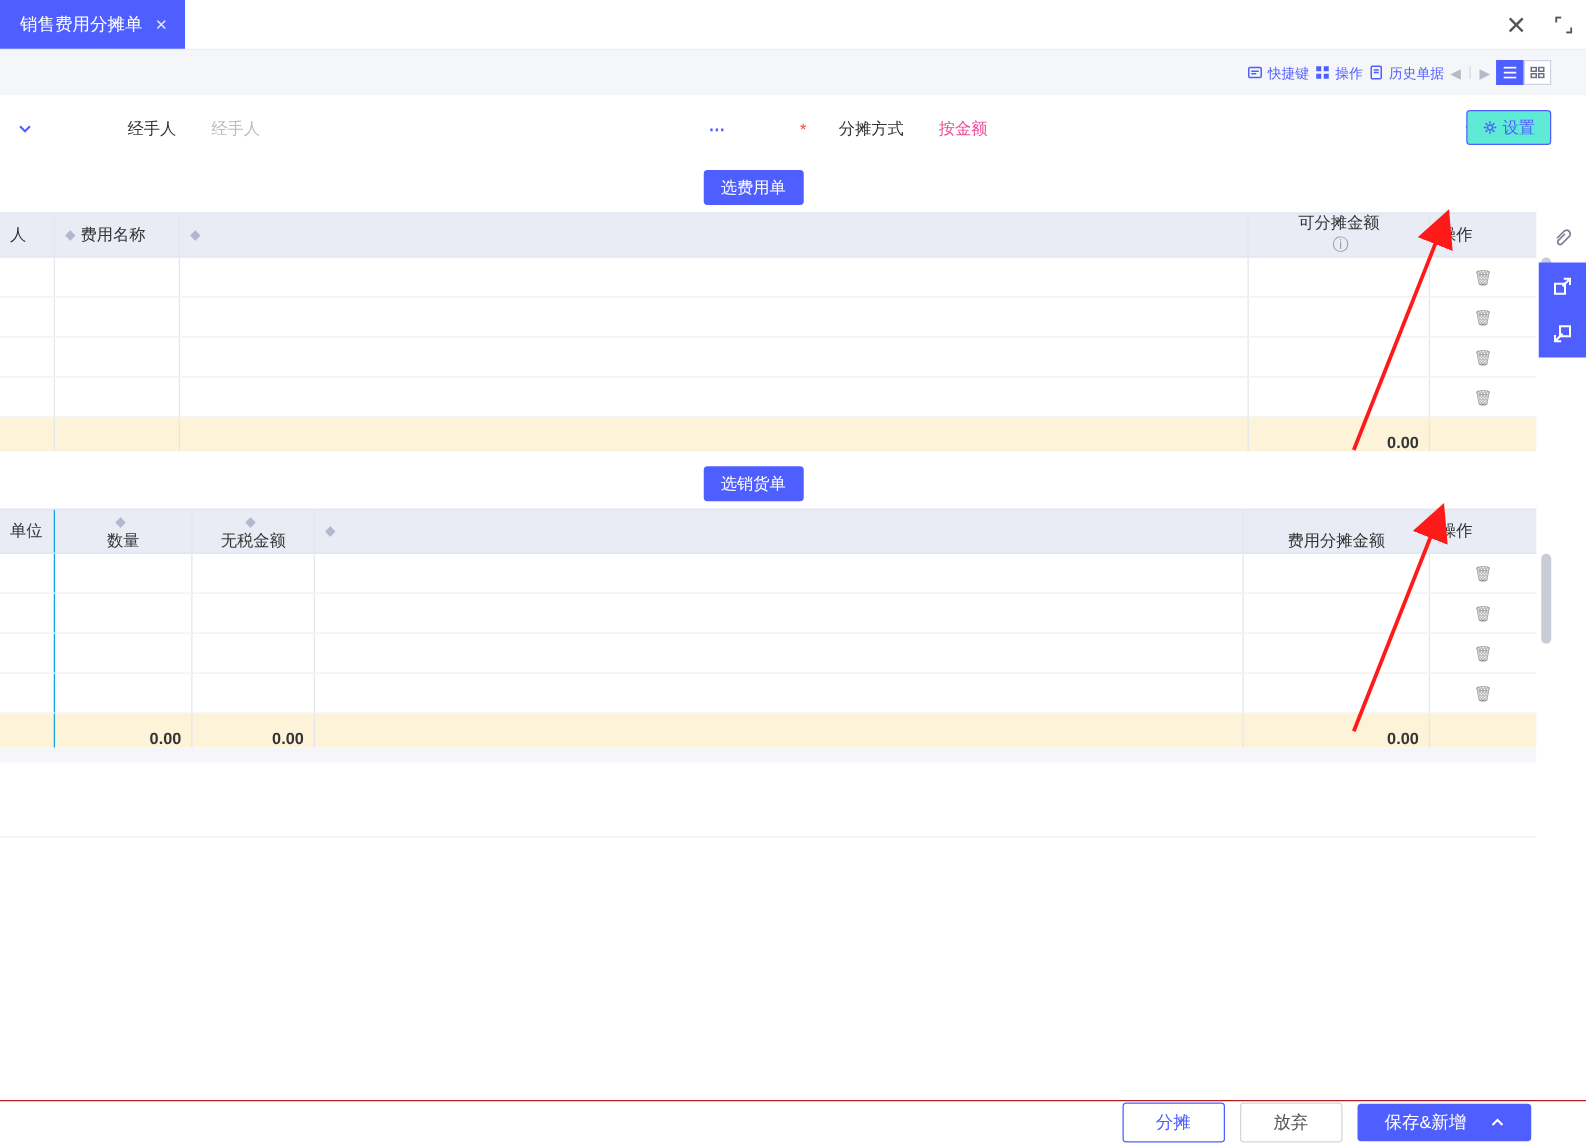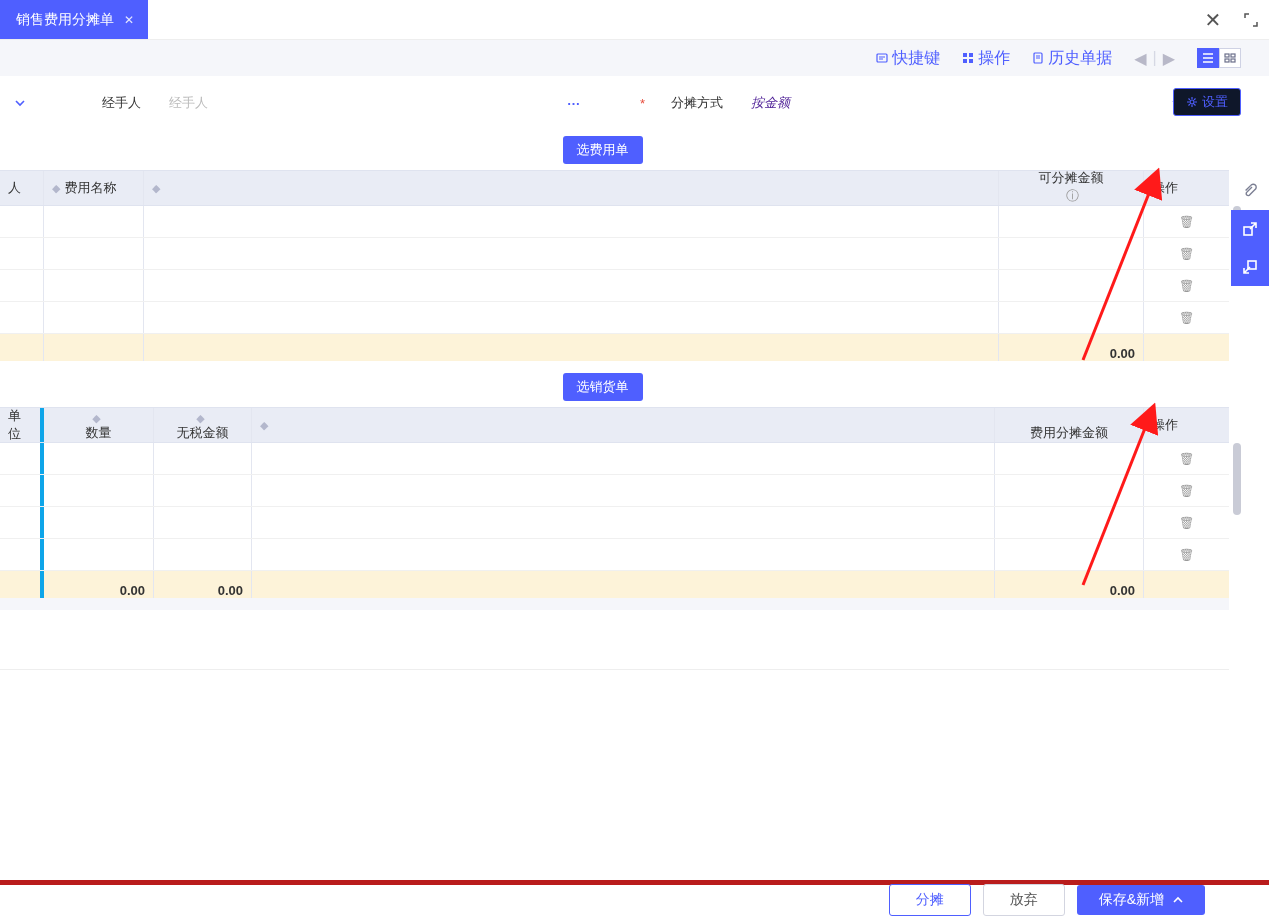--- a/index.html
+++ b/index.html
@@ -56,24 +56,24 @@
     color: #555;
   }
 
   
   .toolbar {
     height: 36px;
     background: #f5f6fa;
     display: flex;
     justify-content: flex-end;
     align-items: center;
-    gap: 22px;
+    gap: 5px;
     padding-right: 28px;
     color: #555;
-    font-size: 16px;
+    font-size: 11px;
   }
   .toolbar .tool-link { display: flex; align-items: center; gap: 4px; color:#4f5fff; }
   .toolbar .arrow-nav { color:#b8b8c8; display:flex; gap:6px; align-items:center; }
   .toolbar .layout-toggle { display:flex; gap:0; }
   .toolbar .layout-btn { width:22px; height:20px; border:1px solid #cfd2e4; display:flex; align-items:center; justify-content:center; font-size:12px; background:#fff; color:#6b6f8a; }
   .toolbar .layout-btn.active { background:#4f5fff; color:#fff; border-color:#4f5fff; }
 
   
   .form-row {
     height: 54px;
@@ -91,33 +91,33 @@
   .field { display:flex; align-items:center; gap:24px; }
   .field .label { color:#333; }
   .field .req { color:#e74c3c; margin-right:2px; }
   .input-like {
     min-width: 370px;
     height: 28px;
     display:flex; align-items:center;
     color:#bbb;
     padding: 0 4px;
   }
-  .input-like.has-value { color:#4c1d95;font-style:italic; }
+  .input-like.has-value { color:#ec4899; }
   .more-dots { color:#4f5fff; letter-spacing:2px; font-weight:bold; padding:0 8px; }
   .caret-down-blue { color:#4f5fff; font-size:14px; }
   .settings-btn {
     position: absolute;
     right: 28px;
     top: 12px;
     height: 28px;
     padding: 0 12px;
     border: 1px solid #4f5fff;
     border-radius: 3px;
     color: #4f5fff;
-    background: #0f172a;
+    background: #5eead4;
     display:flex; align-items:center; gap:4px;
     font-size:13px;
   }
 
   
   .section-actions {
     height: 40px;
     display:flex;
     justify-content:center;
     align-items:center;
@@ -168,21 +168,21 @@
     background:#c9cbd6;
   }
 
   
   .t1 .c0 { width:44px; flex:0 0 44px; border-right:1px solid #e3e6f0;}
   .t1 .c1 { width:100px; flex:0 0 100px; border-right:1px solid #e3e6f0;}
   .t1 .c2 { flex:1; border-right:1px solid #e3e6f0;}
   .t1 .c3 { width:144px; flex:0 0 144px; justify-content:flex-end; }
 
   
-  .t2 .c0 { width:44px; flex:0 0 44px; border-right:4px solid #0ea5e9;}
+  .t2 .c0 { width:44px; flex:0 0 44px; border-right:1px solid #0ea5e9;}
   .t2 .c1 { width:110px; flex:0 0 110px; justify-content:flex-end; border-right:1px solid #e3e6f0;}
   .t2 .c2 { width:98px; flex:0 0 98px; justify-content:flex-end; border-right:1px solid #e3e6f0;}
   .t2 .c3 { flex:1; border-right:1px solid #e3e6f0;}
   .t2 .c4 { width:148px; flex:0 0 148px; justify-content:flex-end;}
 
   
   .grey-bar { height:12px; background:#f5f6fa; margin-top:0; margin-right:40px; }
 
   
   .side-rail {
@@ -210,45 +210,45 @@
     position:absolute;
     pointer-events:none;
   }
 
   
   .footer {
     position:absolute;
     left:0; right:0;
     top:880px;
     height:34px;
-    border-top:5px solid #b91c1c;
+    border-top:1px solid #b91c1c;
     background:#fff;
     display:flex;
     justify-content:flex-end;
     align-items:center;
     gap:12px;
-    padding-right:64px;
+    padding-right:44px;
   }
   .btn-outline {
     border:1px solid #4f5fff;
     color:#4f5fff;
     background:#fff;
     border-radius:3px;
     padding:6px 26px;
     font-size:14px;
   }
   .btn-outline.grey { border-color:#d3d5e0; color:#555; }
   .btn-save {
     background:#4f5fff;
     color:#fff;
     border:none;
     border-radius:3px;
     padding:6px 22px;
     font-size:14px;
-    display:flex; align-items:center; gap:9px;
+    display:flex; align-items:center; gap:20px;
   }
 
   svg { display:block; }
 </style>
 </head>
 <body>
 
 <div class="tabbar">
   <div class="tab">
     <span>销售费用分摊单</span>

